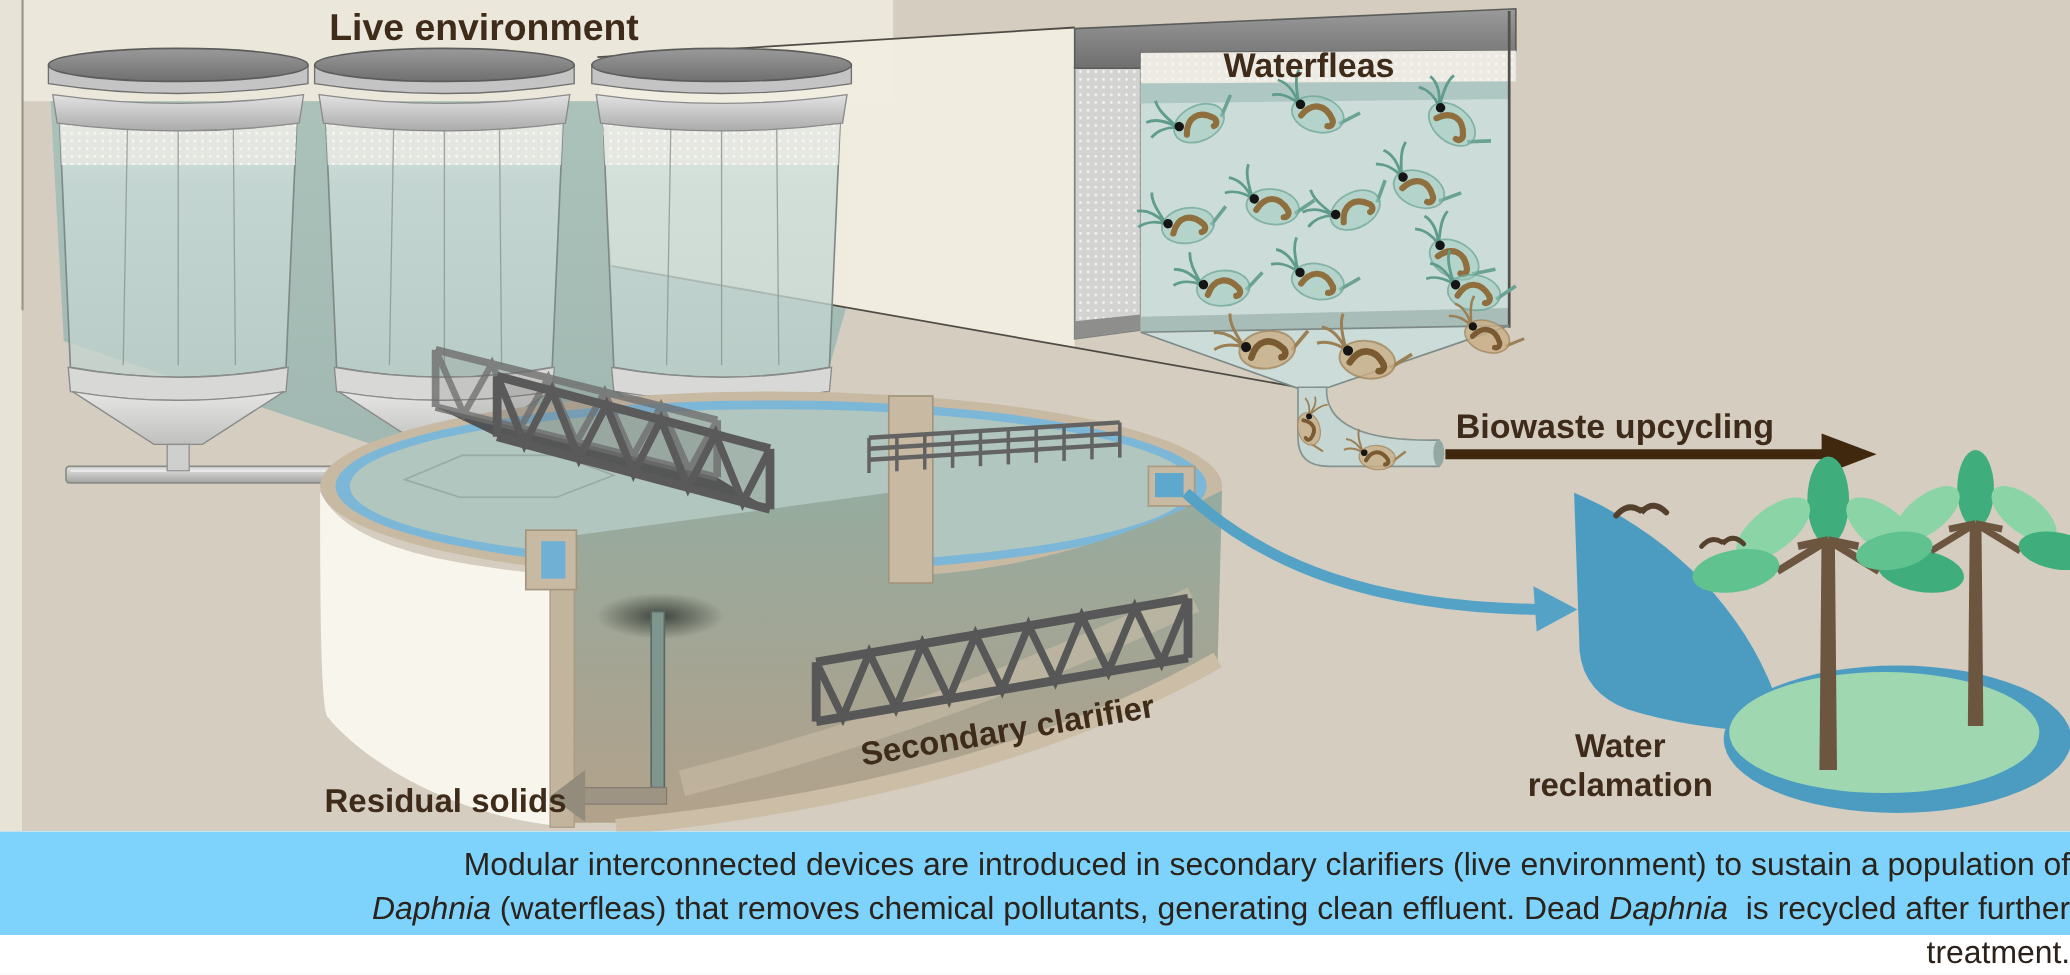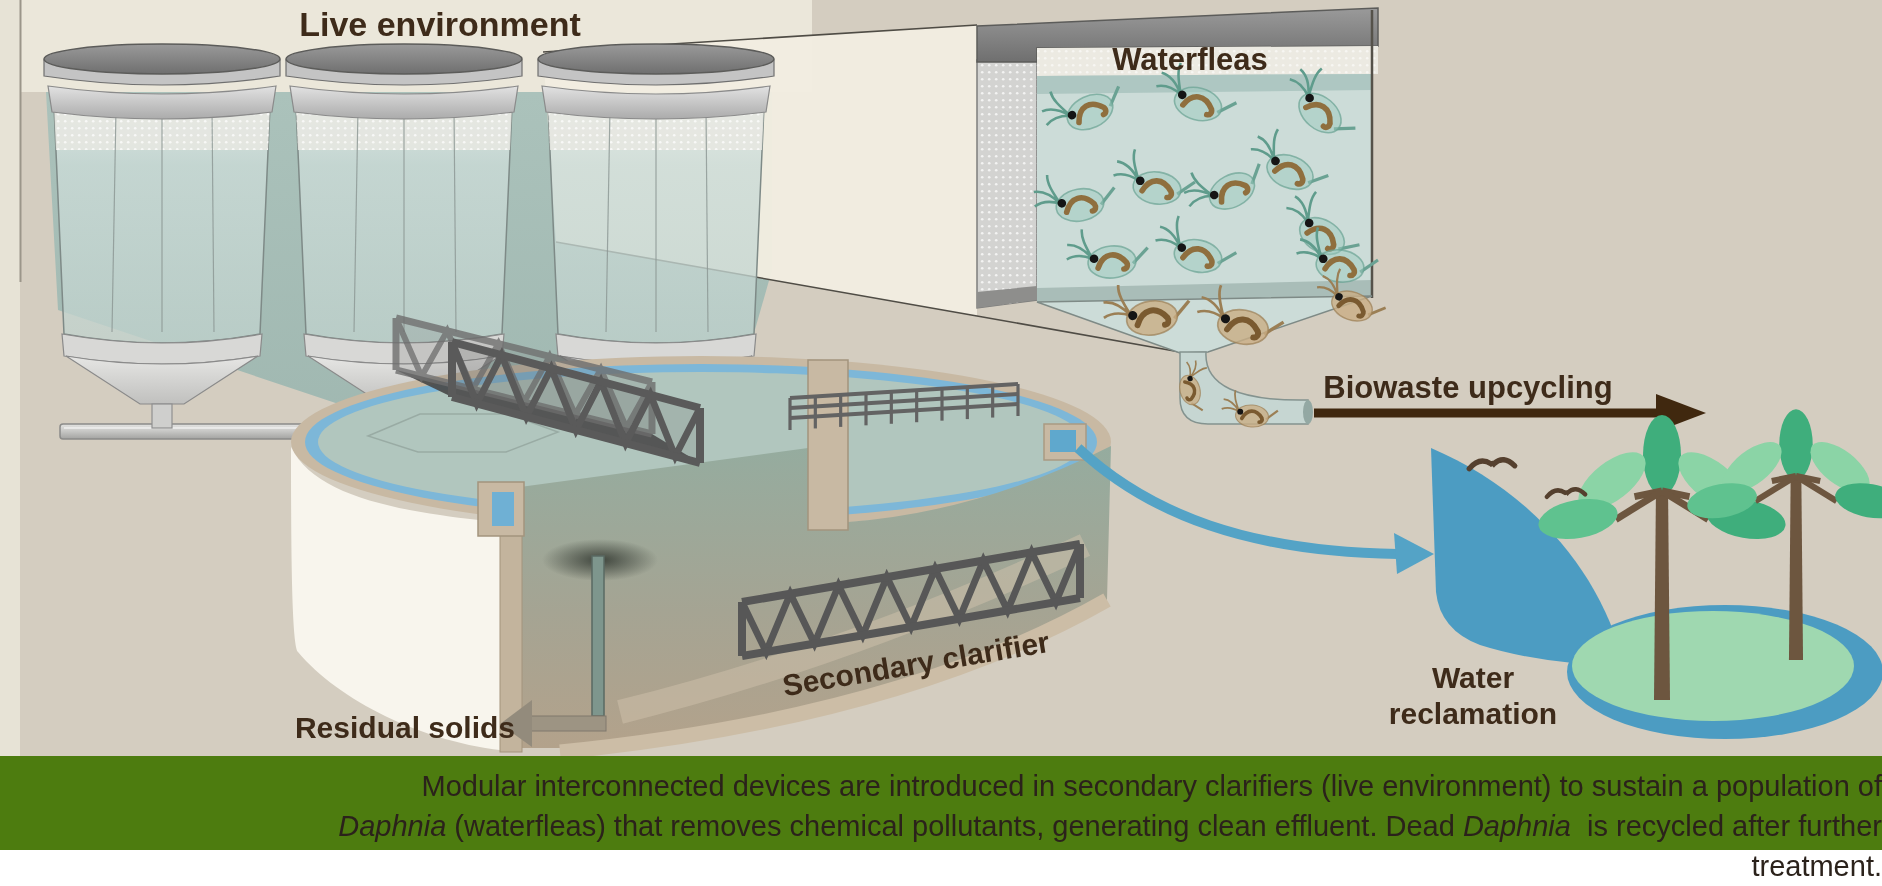--- a/index.html
+++ b/index.html
@@ -2,21 +2,21 @@
 <html><head>
 <meta charset="utf-8">
 <style>
   html,body{margin:0;padding:0;background:#ffffff;}
   .stage{position:relative;width:1882px;height:886px;overflow:hidden;
          font-family:"Liberation Sans",sans-serif;text-align:right;}
   svg{display:block}
   svg text{font-family:"Liberation Sans",sans-serif;}
   .lbl{font-weight:bold;fill:#3e2b1a;}
   .caption{position:absolute;left:0;top:756px;width:1882px;height:94px;
-           background:#4d7c0f;color:#2b221b;font-size:29px;line-height:40px;
+           background:#7dd3fc;color:#2b221b;font-size:29px;line-height:40px;
            padding:10px 0 0 4px;box-sizing:border-box;white-space:pre-wrap;}
   .caption .cap-line{white-space:pre-wrap;}
   .caption i{font-style:italic;}
 </style>
 </head>
 <body>
 
 <div class="stage">
 <svg id="scene" width="1882" height="756" viewBox="0 0 1882 756">
   <defs>

